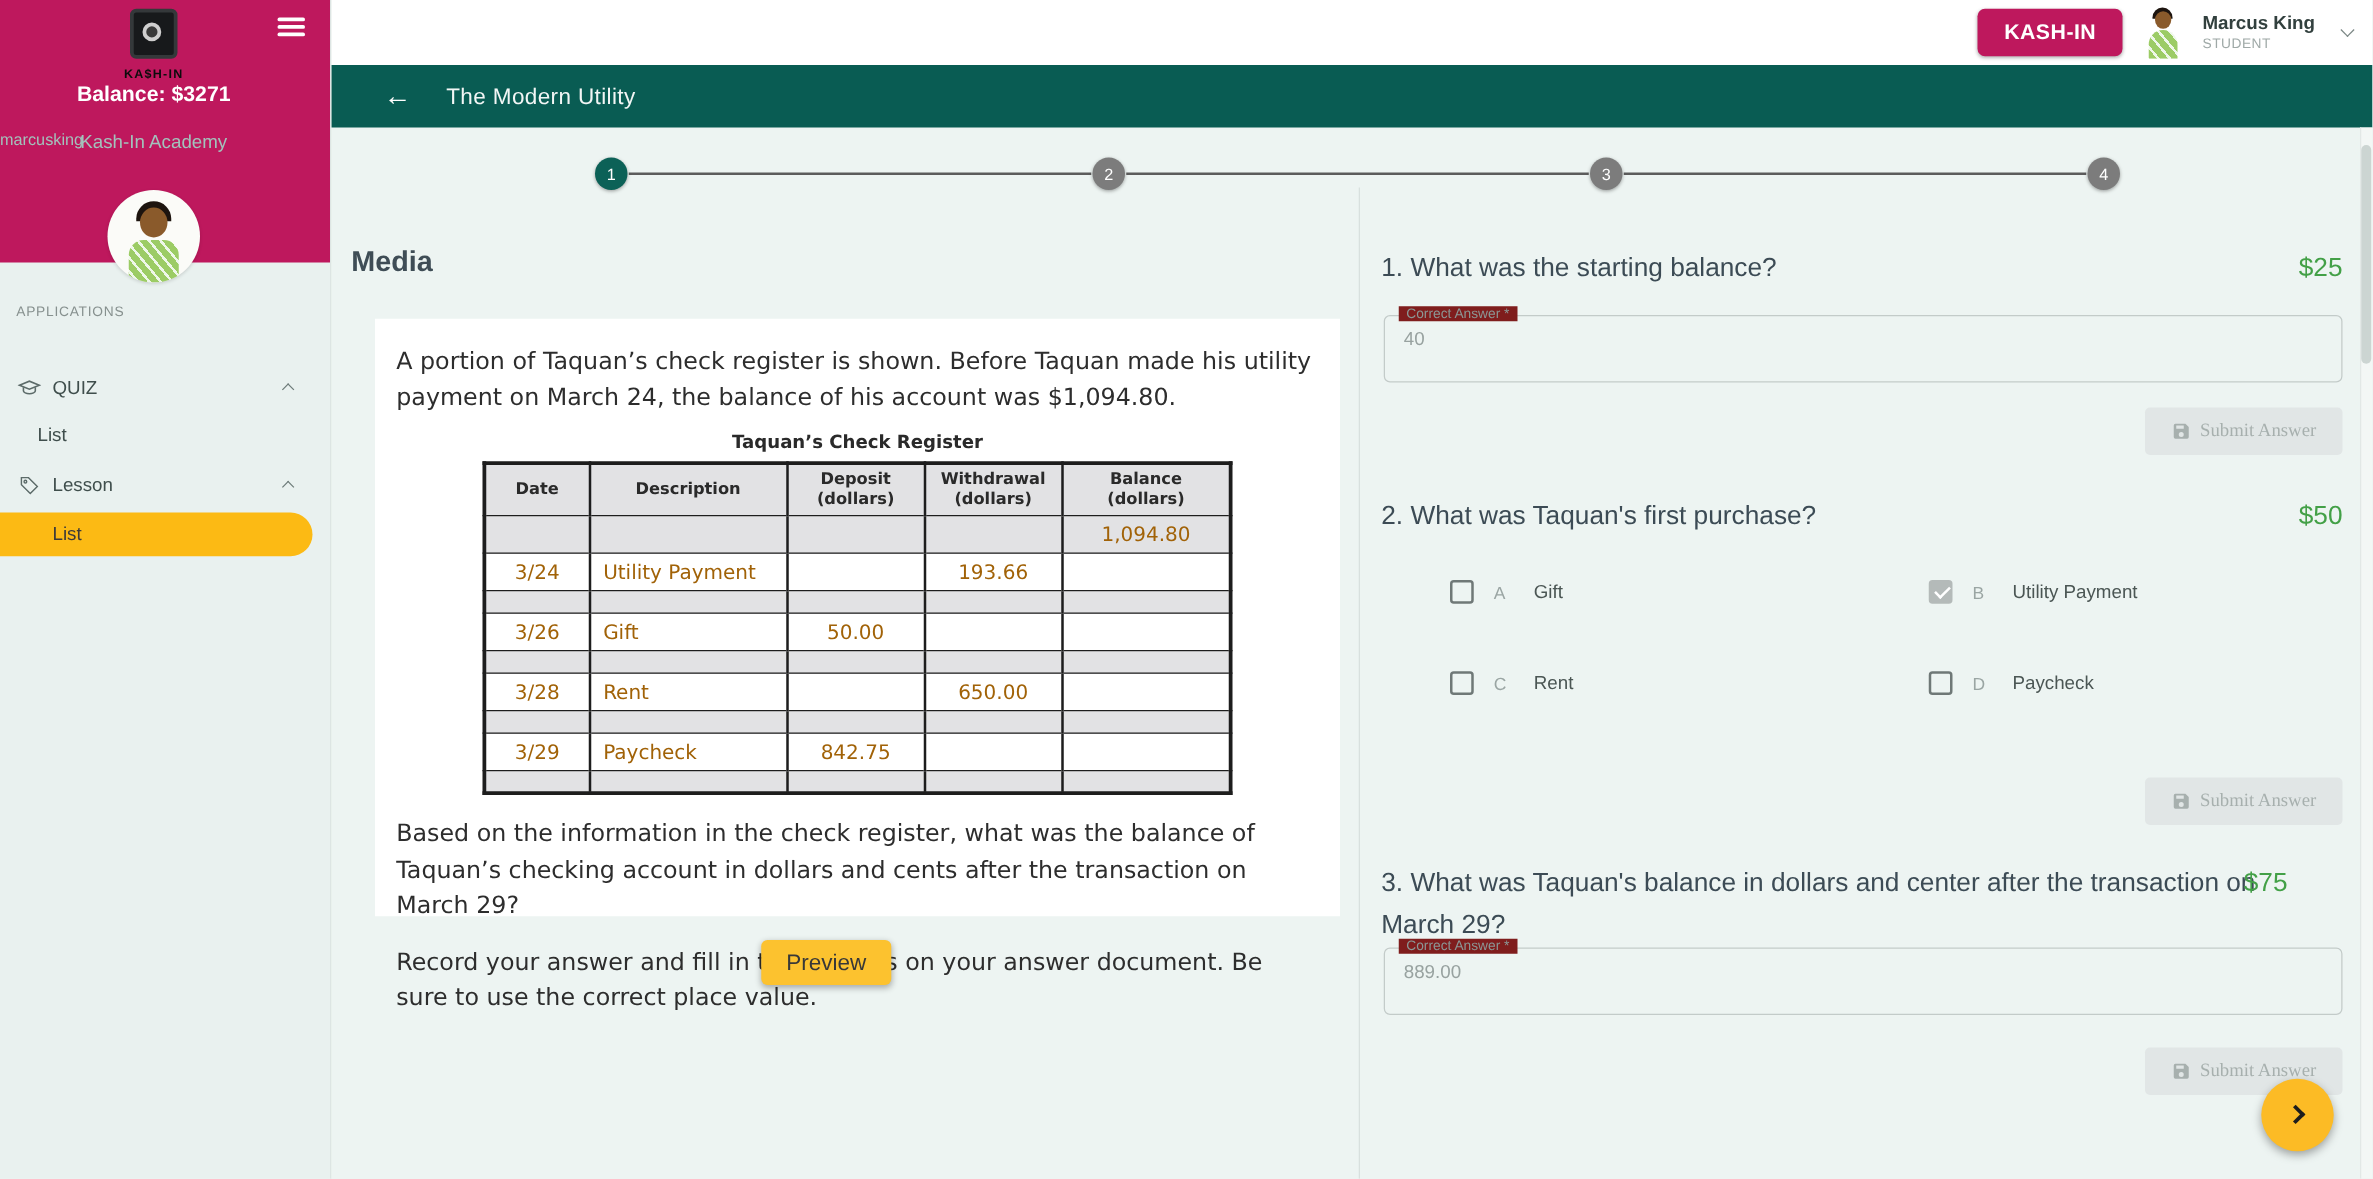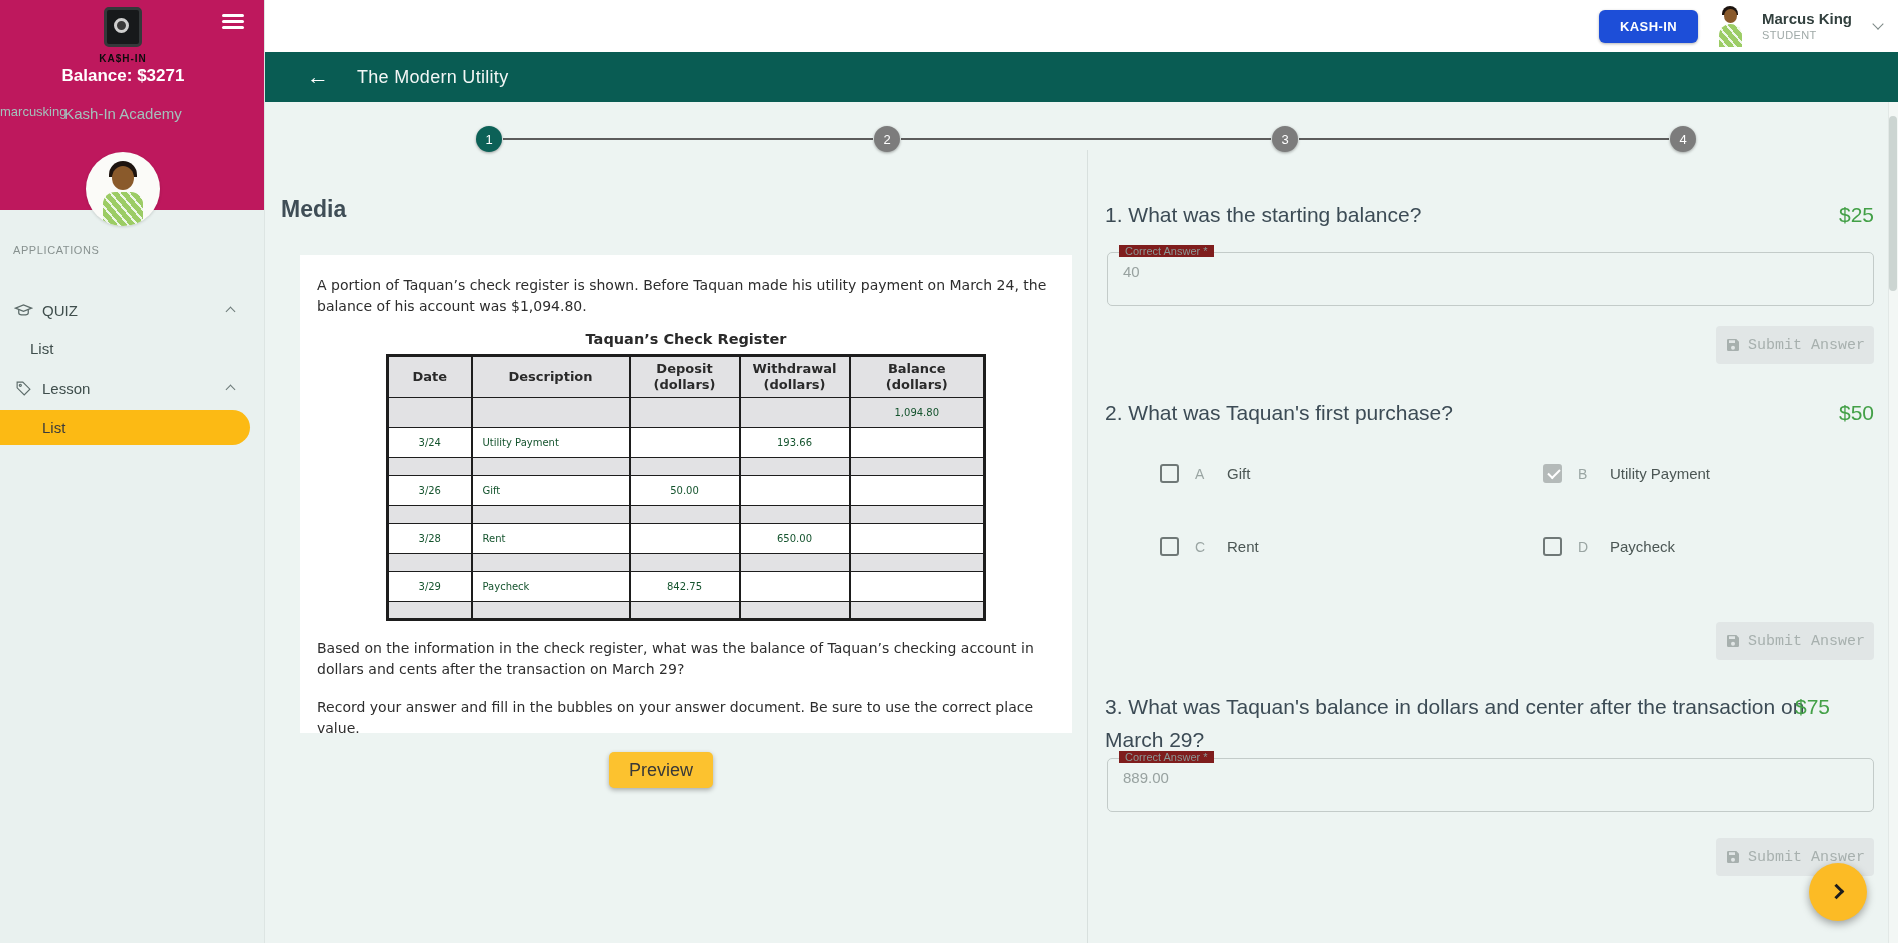--- a/index.html
+++ b/index.html
@@ -48,21 +48,21 @@
   .side-row .row-label.sub { margin-left:30px; }
   .caret-up { position:absolute; right:31px; top:17px; width:7px; height:7px;
               border-left:1.5px solid #6c7a78; border-top:1.5px solid #6c7a78; transform:rotate(45deg); }
   .side-pill { position:absolute; left:0; top:410px; width:250px; height:35px; background:#fcba14;
                border-radius:0 18px 18px 0; display:flex; align-items:center; cursor:pointer; }
   .side-pill .row-label { margin-left:42px; color:#3b3b3b; font-size:15px; }
 
   
   .topbar { position:absolute; left:265px; top:0; width:1633px; height:52px; background:#ffffff;
             display:flex; align-items:center; justify-content:flex-end; gap:18px; padding-right:12px; }
-  .brand-btn { background:#1d4ed8; color:#fff; font-size:13px; font-weight:bold; letter-spacing:.4px;
+  .brand-btn { background:#be185d; color:#fff; font-size:17px; font-weight:bold; letter-spacing:.4px;
                border:none; border-radius:6px; padding:9px 21px; cursor:pointer; box-shadow:0 1px 3px rgba(0,0,0,.3); }
   .avatar-small { width:28px; height:42px; position:relative; overflow:hidden; }
   .avatar-small .p-hair { top:1px; left:6px; width:16px; height:9px; }
   .avatar-small .p-face { top:4px; left:8px; width:13px; height:14px; }
   .avatar-small .p-body { top:19px; left:3px; width:23px; height:23px; }
   .user-block { display:flex; flex-direction:column; line-height:1.25; }
   .user-name { font-size:15px; color:#32403e; font-weight:600; }
   .user-role { font-size:11px; color:#9fa9a7; letter-spacing:.4px; }
   .chevron-down { width:8px; height:8px; border-left:1.5px solid #7c8886; border-top:1.5px solid #7c8886;
                   transform:rotate(-135deg); margin:0 4px 4px 4px; cursor:pointer; }
@@ -78,28 +78,28 @@
                  display:flex; align-items:center; justify-content:center; font-size:13px;
                  box-shadow:0 1px 3px rgba(0,0,0,.35); cursor:pointer; }
   .step-active { background:#0c6157; }
   .step-idle { background:#7c7c7c; }
   .step-line { position:absolute; height:0; border-top:2px solid #5c5c5c; top:138px; }
 
   
   .media-heading { position:absolute; left:281px; top:196px; font-size:23px; color:#3f4d56; }
   .media-card { position:absolute; left:300px; top:255px; width:772px; height:478px; background:#ffffff;
                 padding:20px 17px; font-family:"DejaVu Sans", sans-serif; }
-  .card-text { font-size:14px; line-height:1.5; color:#2d2d2d; width:740px; }
+  .card-text { font-size:19px; line-height:1.5; color:#2d2d2d; width:740px; }
   .tbl-title { text-align:center; font-size:14.5px; font-weight:bold; color:#2a2a2a; margin-top:14px; }
   table.register { border-collapse:collapse; margin:7px auto 0; border:3px solid #1d1d1d;
                    font-family:"DejaVu Sans", sans-serif; }
   table.register th, table.register td { border:2px solid #1d1d1d; border-top-width:1px; border-bottom-width:1px; }
   table.register th { background:#e2e2e4; font-size:13px; color:#2a2a2a; font-weight:bold;
                       text-align:center; height:42px; line-height:1.25; }
-  table.register td { font-size:10px; color:#14532d; height:30px; text-align:center; }
+  table.register td { font-size:16px; color:#a16207; height:30px; text-align:center; }
   table.register tr.blank td { height:18px; background:#e2e2e4; }
   table.register tr.first td { background:#e2e2e4; }
   td.desc { text-align:left !important; padding-left:10px; }
   .w-date{width:84px} .w-desc{width:158px} .w-dep{width:110px} .w-wd{width:110px} .w-bal{width:135px}
   .q-par { margin-top:17px; }
   .preview-btn { position:absolute; left:609px; top:752px; width:104px; height:36px; background:#fcc22f;
                  border:none; border-radius:5px; font-size:18px; color:#383838; cursor:pointer;
                  box-shadow:0 2px 5px rgba(0,0,0,.3); font-family:"Liberation Sans",sans-serif; }
 
   
@@ -113,21 +113,21 @@
   .q-title { font-size:21px; color:#3c4b55; font-weight:500; line-height:33px; }
   .q-reward { font-size:21px; color:#43a047; font-weight:500; line-height:33px; }
   .answer-field { position:absolute; left:1107px; width:767px; height:54px;
                   border:1px solid #c3cbc9; border-radius:5px; }
   .answer-label { position:absolute; top:-8px; left:11px; background:#7f1d1d; padding:0 6px;
                   font-size:11px; color:#8b9795; }
   .answer-input { position:absolute; top:10px; left:15px; width:720px; border:none; background:transparent;
                   font-size:15px; color:#98a2a0; font-family:"Liberation Sans",sans-serif; outline:none; }
   .submit-btn { position:absolute; left:1716px; width:158px; height:38px; background:#e1e6e6; border:none;
                 border-radius:4px; color:#a7b0ae; font-size:15px; display:flex; align-items:center;
-                justify-content:center; gap:7px; font-family:Liberation Mono, monospace; }
+                justify-content:center; gap:7px; font-family:Liberation Serif, serif; }
   .opt { position:absolute; display:flex; align-items:center; cursor:pointer; }
   .cb { width:19px; height:19px; border:2px solid #6f7877; border-radius:3px; position:relative; background:transparent; }
   .cb.checked { background:#b4bab9; border-color:#b4bab9; }
   .cb.checked::after { content:""; position:absolute; top:3px; left:3px; width:10px; height:5px;
                        border-left:2.5px solid #fff; border-bottom:2.5px solid #fff; transform:rotate(-45deg); }
   .opt-letter { margin-left:16px; width:16px; font-size:14px; color:#9aa5a3; }
   .opt-label { margin-left:16px; font-size:15px; color:#4b5654; }
   .fab { position:absolute; left:1809px; top:863px; width:58px; height:58px; border-radius:50%;
          background:#fcbb25; border:none; cursor:pointer; box-shadow:0 3px 8px rgba(0,0,0,.35); z-index:10; }
   .fab-chevron { display:inline-block; width:11px; height:11px; border-top:3px solid #1d1d1d;

